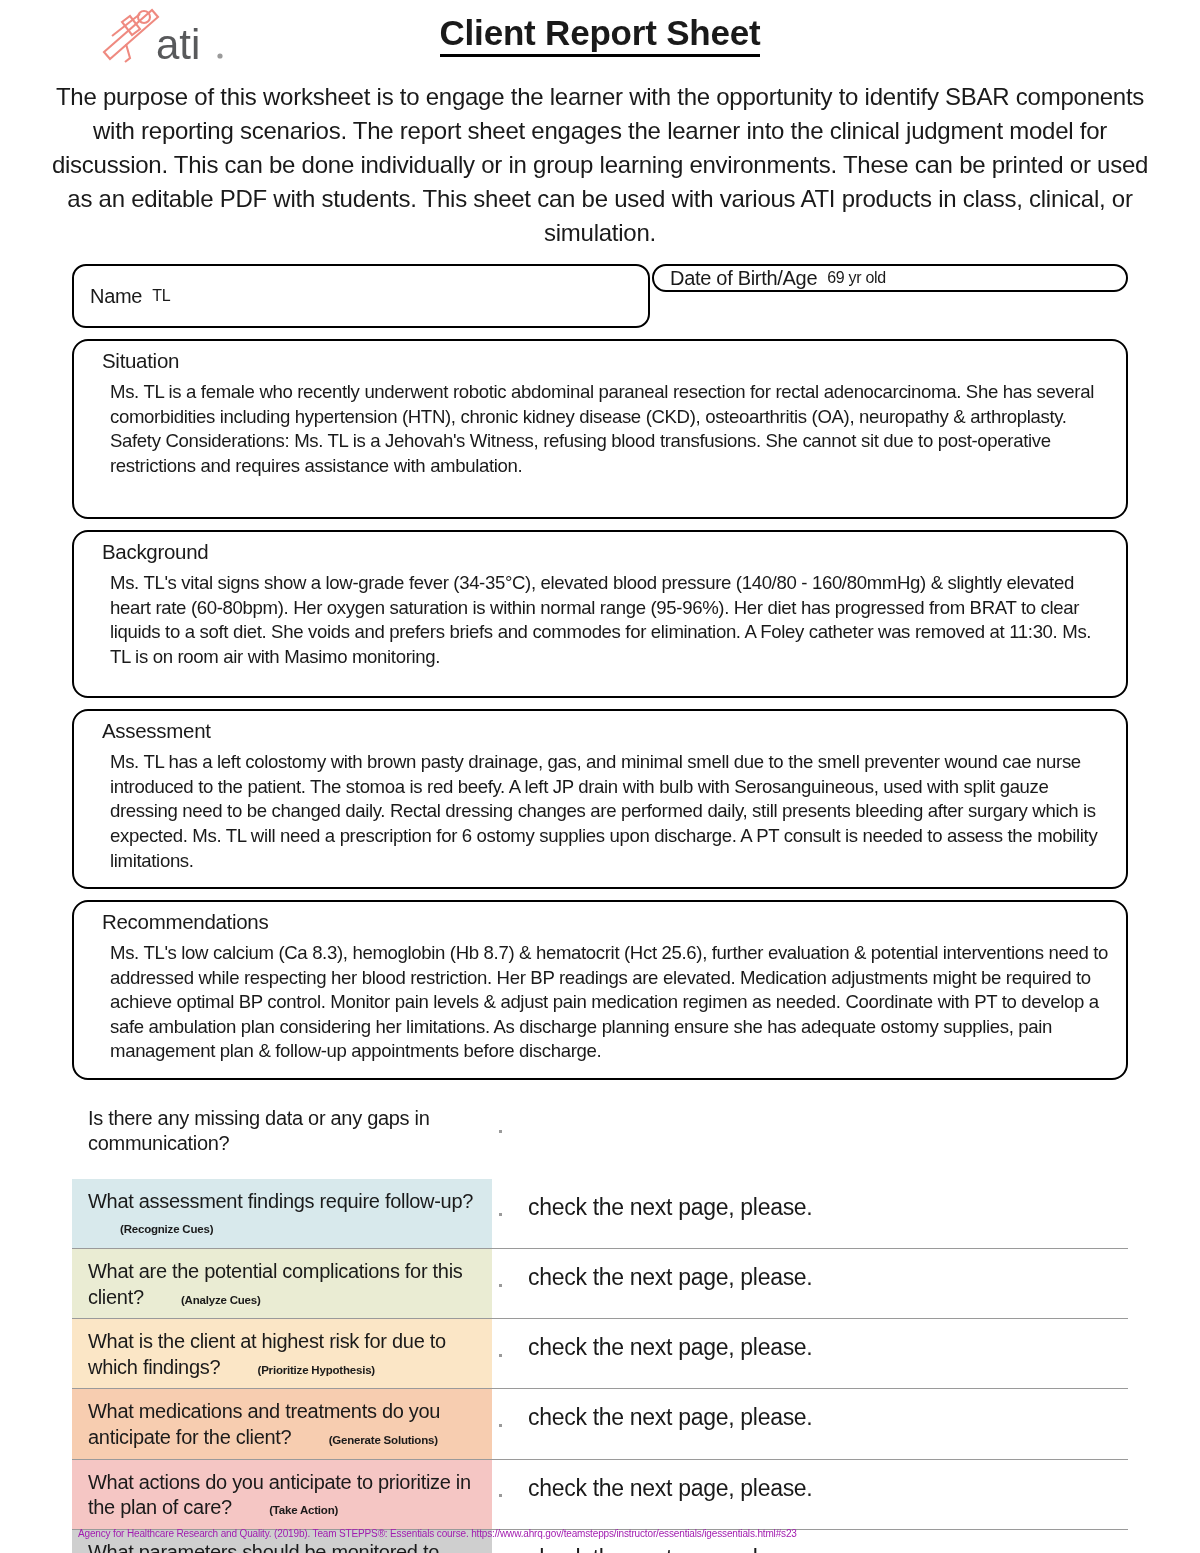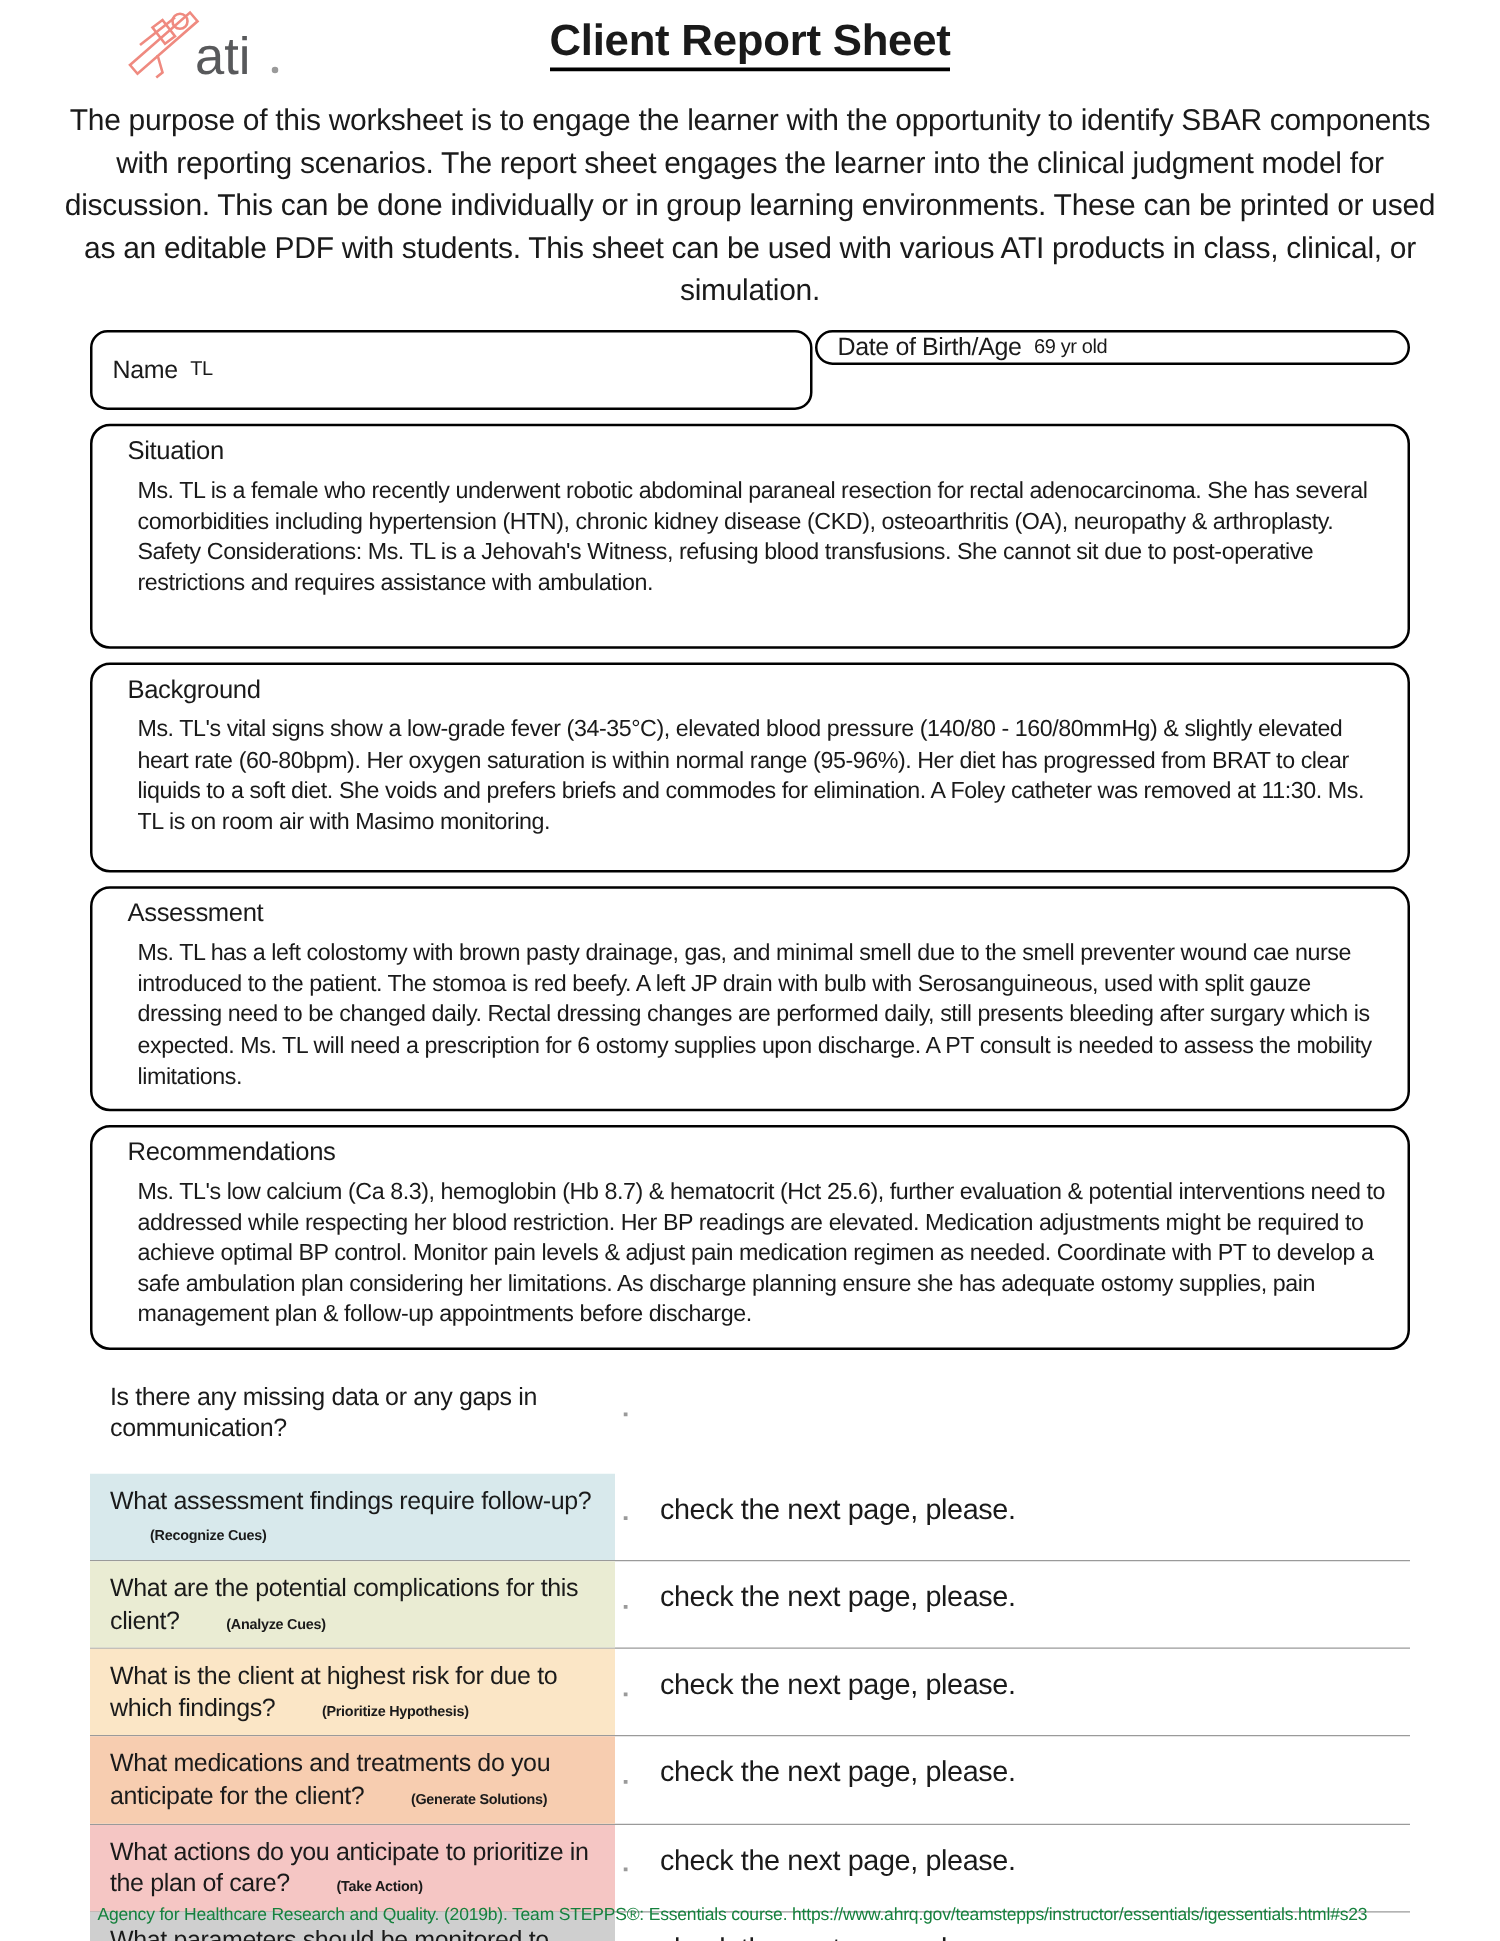--- a/index.html
+++ b/index.html
@@ -166,23 +166,23 @@
 
   .qa-gap {
     height: 14px;
   }
 
   
   .footer {
     position: absolute;
     left: 78px;
     bottom: 14px;
-    font-size: 14px;
+    font-size: 10px;
     letter-spacing: -0.15px;
-    color: #15803d;
+    color: #a21caf;
   }
 </style>
 </head>
 <body>
 
 <div class="header">
 
   <div class="logo">
     <svg width="132" height="66" viewBox="0 0 132 66">
       <g fill="none" stroke="#ef8a80" stroke-width="2.1">

